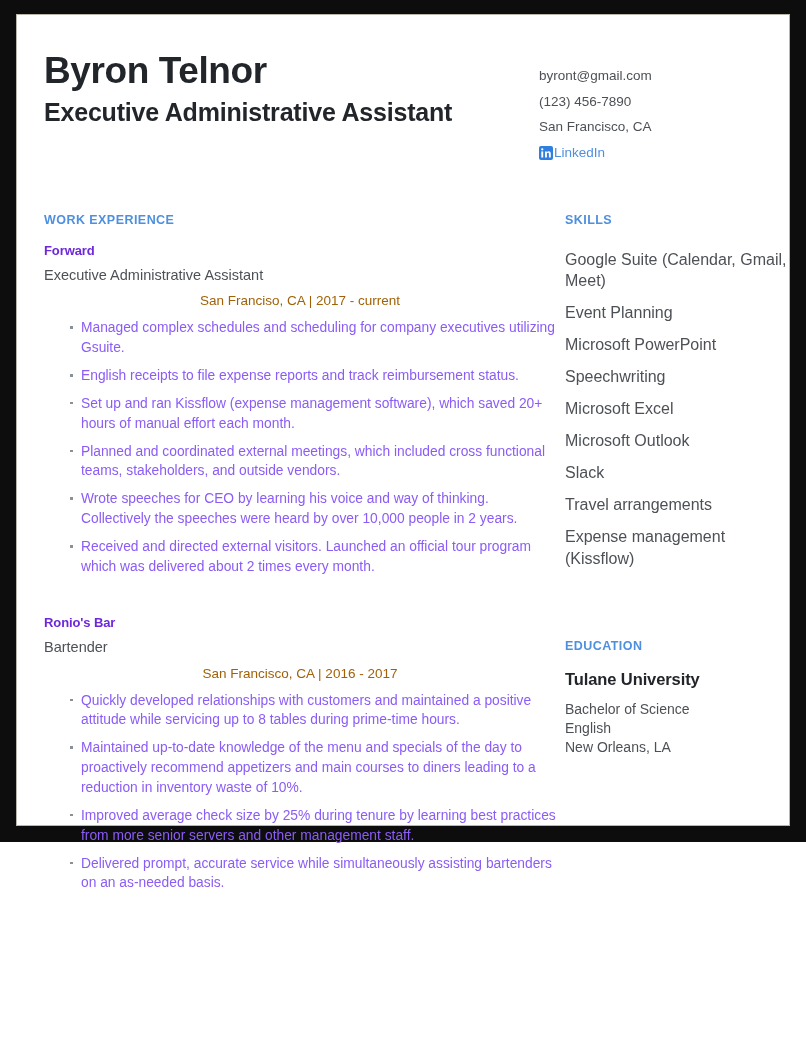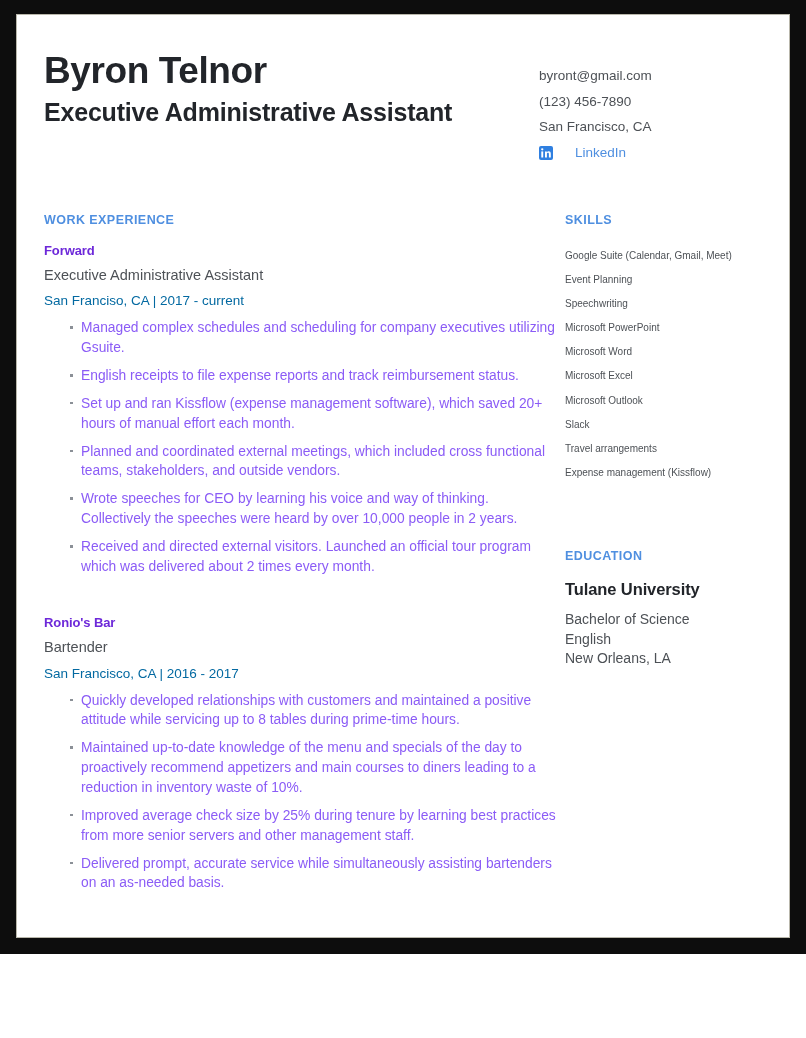--- a/index.html
+++ b/index.html
@@ -9,21 +9,21 @@
   }
   body {
     width: 806px;
     height: 1038px;
     font-family: "Liberation Sans", sans-serif;
     overflow: hidden;
   }
 
   .page-frame {
     width: 806px;
-    height: 954px;
+    height: 842px;
     box-sizing: border-box;
     background: #0d0d0d;
     padding: 14px 16px 16px 16px;
   }
   .page-frame-inner {
     width: 100%;
     height: 100%;
     box-sizing: border-box;
     background: #ffffff;
     border: 1px solid #b9b7ab;
@@ -72,21 +72,21 @@
   .contact-line {
     font-size: 13.5px;
     color: #4d5156;
     line-height: 1.0;
     margin-bottom: 12px;
     white-space: nowrap;
   }
   .contact-line.linkedin {
     display: flex;
     align-items: center;
-    gap: 22px;
+    gap: 1px;
     margin-bottom: 0;
   }
   .li-icon {
     width: 14px;
     height: 14px;
     border-radius: 2px;
     background: #2f7fe0;
     display: inline-flex;
     align-items: center;
     justify-content: center;
@@ -127,23 +127,24 @@
     margin: 0 0 10px 0;
   }
   .role {
     font-size: 14.5px;
     color: #4d5156;
     margin: 0 0 11px 0;
     line-height: 1.1;
   }
   .meta {
     font-size: 13.5px;
-    color: #0369a1;
+    color: #a16207;
     margin: 0 0 9px 0;
     line-height: 1.1;
+    text-align: center;
   }
   ul.bullets {
     list-style: none;
     margin: 0;
     padding: 0 0 0 26px;
   }
   ul.bullets li {
     position: relative;
     font-size: 13.8px;
     color: #8b5cf6;
@@ -162,21 +163,21 @@
     background: #8b9097;
   }
 
   
   .skills-list {
     list-style: none;
     margin: 0;
     padding: 0;
   }
   .skills-list li {
-    font-size: 10px;
+    font-size: 16px;
     color: #4d5156;
     line-height: 1.32;
     margin-bottom: 11px;
   }
   .skills-list li:last-child { margin-bottom: 0; }
 
   
   .edu-block { margin-top: 0; }
   .school {
     font-size: 16.5px;
@@ -251,23 +252,22 @@
           <li>Delivered prompt, accurate service while simultaneously assisting bartenders on an as-needed basis.</li>
         </ul>
       </div>
     </div>
 
     <div class="col-side">
       <div class="section-head skills-head">SKILLS</div>
       <ul class="skills-list">
         <li>Google Suite (Calendar, Gmail, Meet)</li>
         <li>Event Planning</li>
+        <li>Microsoft PowerPoint</li>
         <li>Speechwriting</li>
-        <li>Microsoft PowerPoint</li>
-        <li>Microsoft Word</li>
         <li>Microsoft Excel</li>
         <li>Microsoft Outlook</li>
         <li>Slack</li>
         <li>Travel arrangements</li>
         <li>Expense management (Kissflow)</li>
       </ul>
 
       <div class="edu-spacer"></div>
 
       <div class="section-head edu-head">EDUCATION</div>

